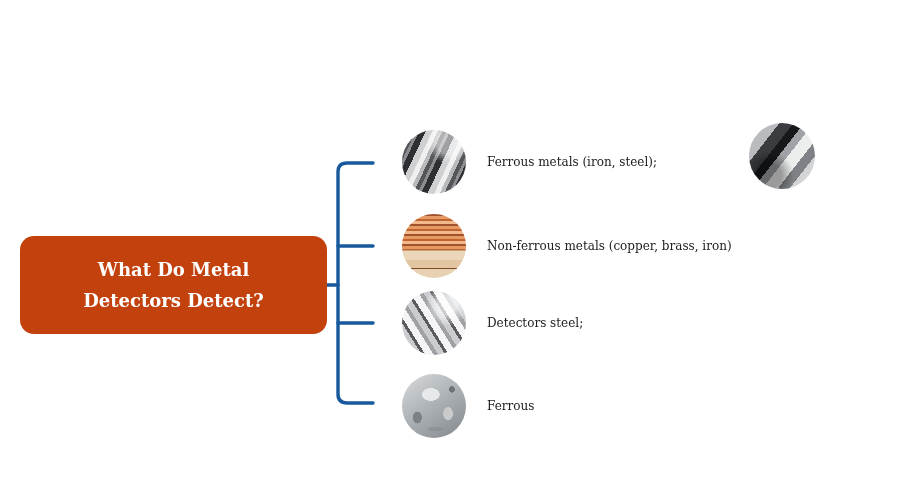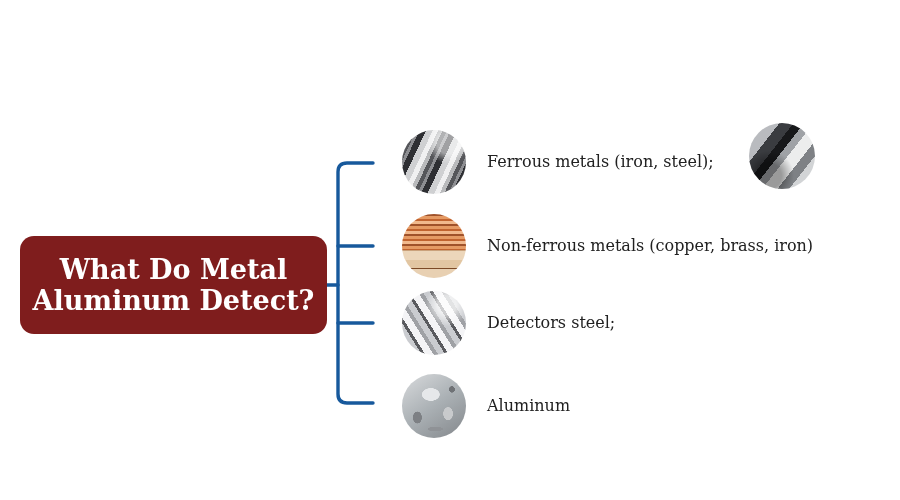--- a/index.html
+++ b/index.html
@@ -10,39 +10,39 @@
     overflow:hidden;
     font-family:"DejaVu Serif","Liberation Serif",serif;
   }
   
   .connector-svg{position:absolute;left:0;top:0;width:900px;height:500px;}
   .connector-svg path{fill:none;stroke-width:3.4;stroke-linecap:round;stroke-linejoin:round;}
 
   
   .root-node{
     position:absolute;left:20px;top:236px;width:307px;height:98px;
-    background:#7f1d1d;border-radius:14px;
+    background:#c2410c;border-radius:14px;
     display:flex;flex-direction:column;align-items:center;justify-content:center;
-    color:#ffffff;font-weight:bold;font-size:27px;line-height:31px;
+    color:#ffffff;font-weight:bold;font-size:18px;line-height:31px;
     text-align:center;
   }
 
   
   .branch{position:absolute;left:402px;height:64px;}
   .branch-1{top:130px;}
   .branch-2{top:214px;}
   .branch-3{top:291px;}
   .branch-4{top:374px;}
   .circle{
     position:absolute;left:0;top:0;width:64px;height:64px;border-radius:50%;
     overflow:hidden;
   }
   .branch-label{
     position:absolute;left:85px;top:50%;transform:translateY(-50%);
-    white-space:nowrap;color:#212121;font-size:16px;line-height:22px;
+    white-space:nowrap;color:#212121;font-size:12px;line-height:22px;
   }
 
   
   .tex-ferrous{
     background:
       radial-gradient(circle at 72% 20%, rgba(255,255,255,.55) 0 16%, rgba(255,255,255,0) 30%),
       repeating-linear-gradient(115deg,
         #f0f0f1 0 5px, #b9babc 5px 9px, #55565a 9px 13px,
         #8d8e92 13px 16px, #2e2f33 16px 22px, #cfd0d2 22px 28px);
   }
@@ -93,38 +93,38 @@
 
   <svg class="connector-svg" viewBox="0 0 900 500" xmlns="http://www.w3.org/2000/svg">
     <path fill="none" d="M326.5,285 H338" stroke="#17599C"></path>
     <path fill="none" d="M373,163 H347 Q338,163 338,172 V394 Q338,403 347,403 H373" stroke="#17599C"></path>
     <path fill="none" d="M338,246 H373" stroke="#17599C"></path>
     <path fill="none" d="M338,323 H373" stroke="#17599C"></path>
   </svg>
 
   <div class="root-node">
     <div>What Do Metal</div>
-    <div>Aluminum Detect?</div>
+    <div>Detectors Detect?</div>
   </div>
 
   <div class="branch branch-1">
     <div class="circle tex-ferrous"></div>
     <div class="branch-label">Ferrous metals (iron, steel);</div>
   </div>
 
   <div class="branch branch-2">
     <div class="circle tex-copper"></div>
     <div class="branch-label">Non-ferrous metals (copper, brass, iron)</div>
   </div>
 
   <div class="branch branch-3">
     <div class="circle tex-stainless"></div>
     <div class="branch-label">Detectors steel;</div>
   </div>
 
   <div class="branch branch-4">
     <div class="circle tex-aluminum"></div>
-    <div class="branch-label">Aluminum</div>
+    <div class="branch-label">Ferrous</div>
   </div>
 
   <div class="deco-circle"></div>
 
 </div>
 
 </body></html>

